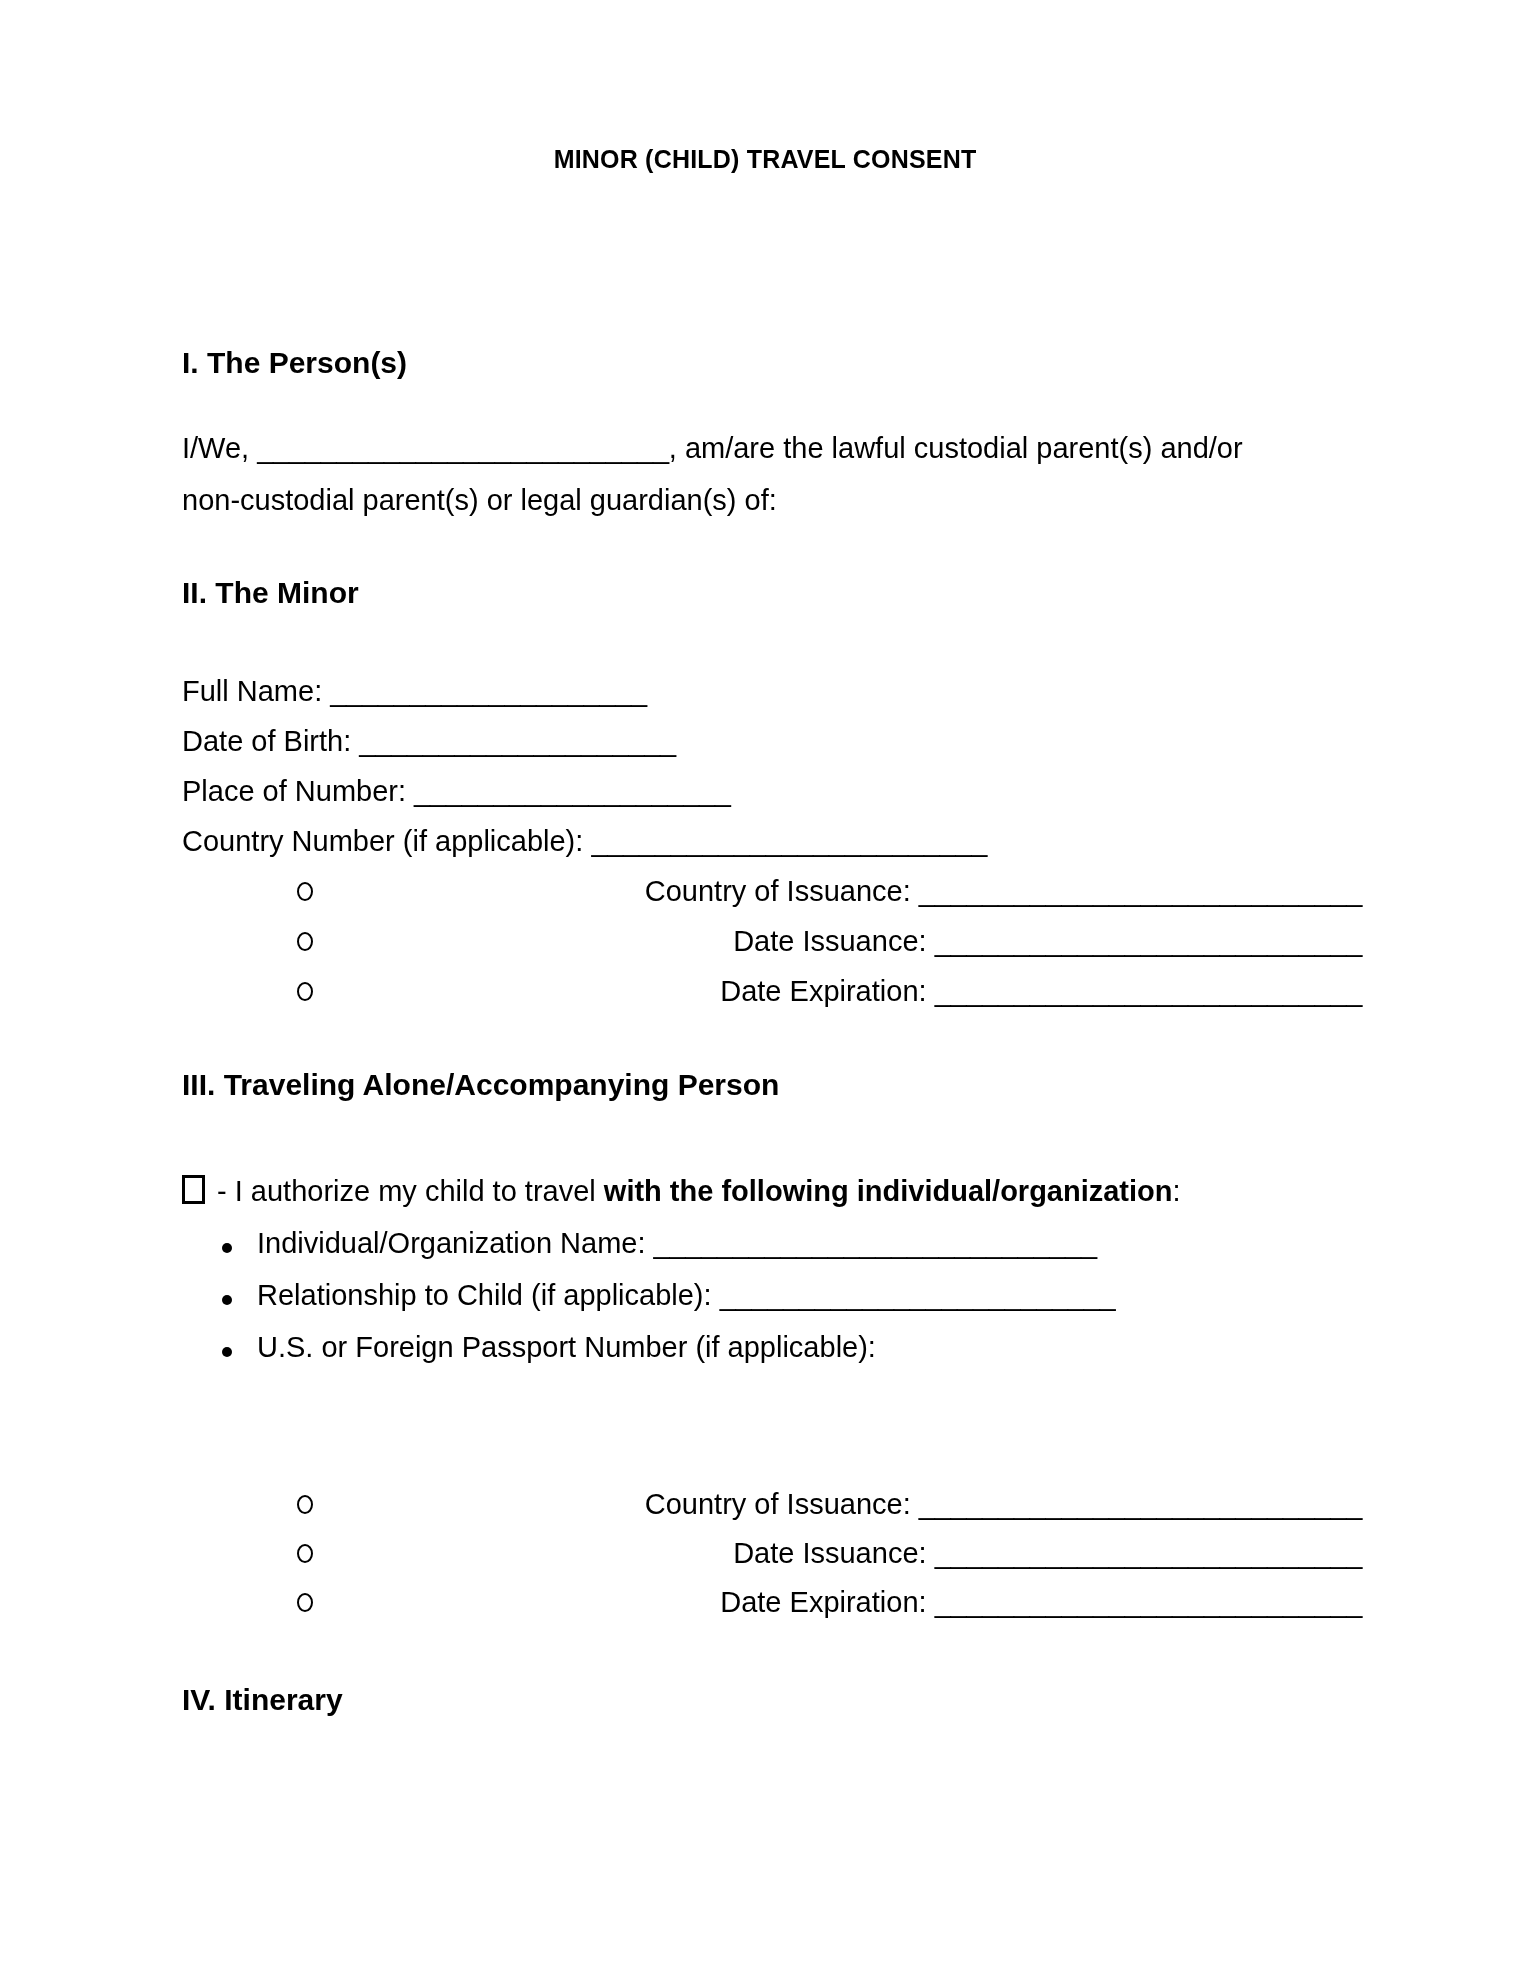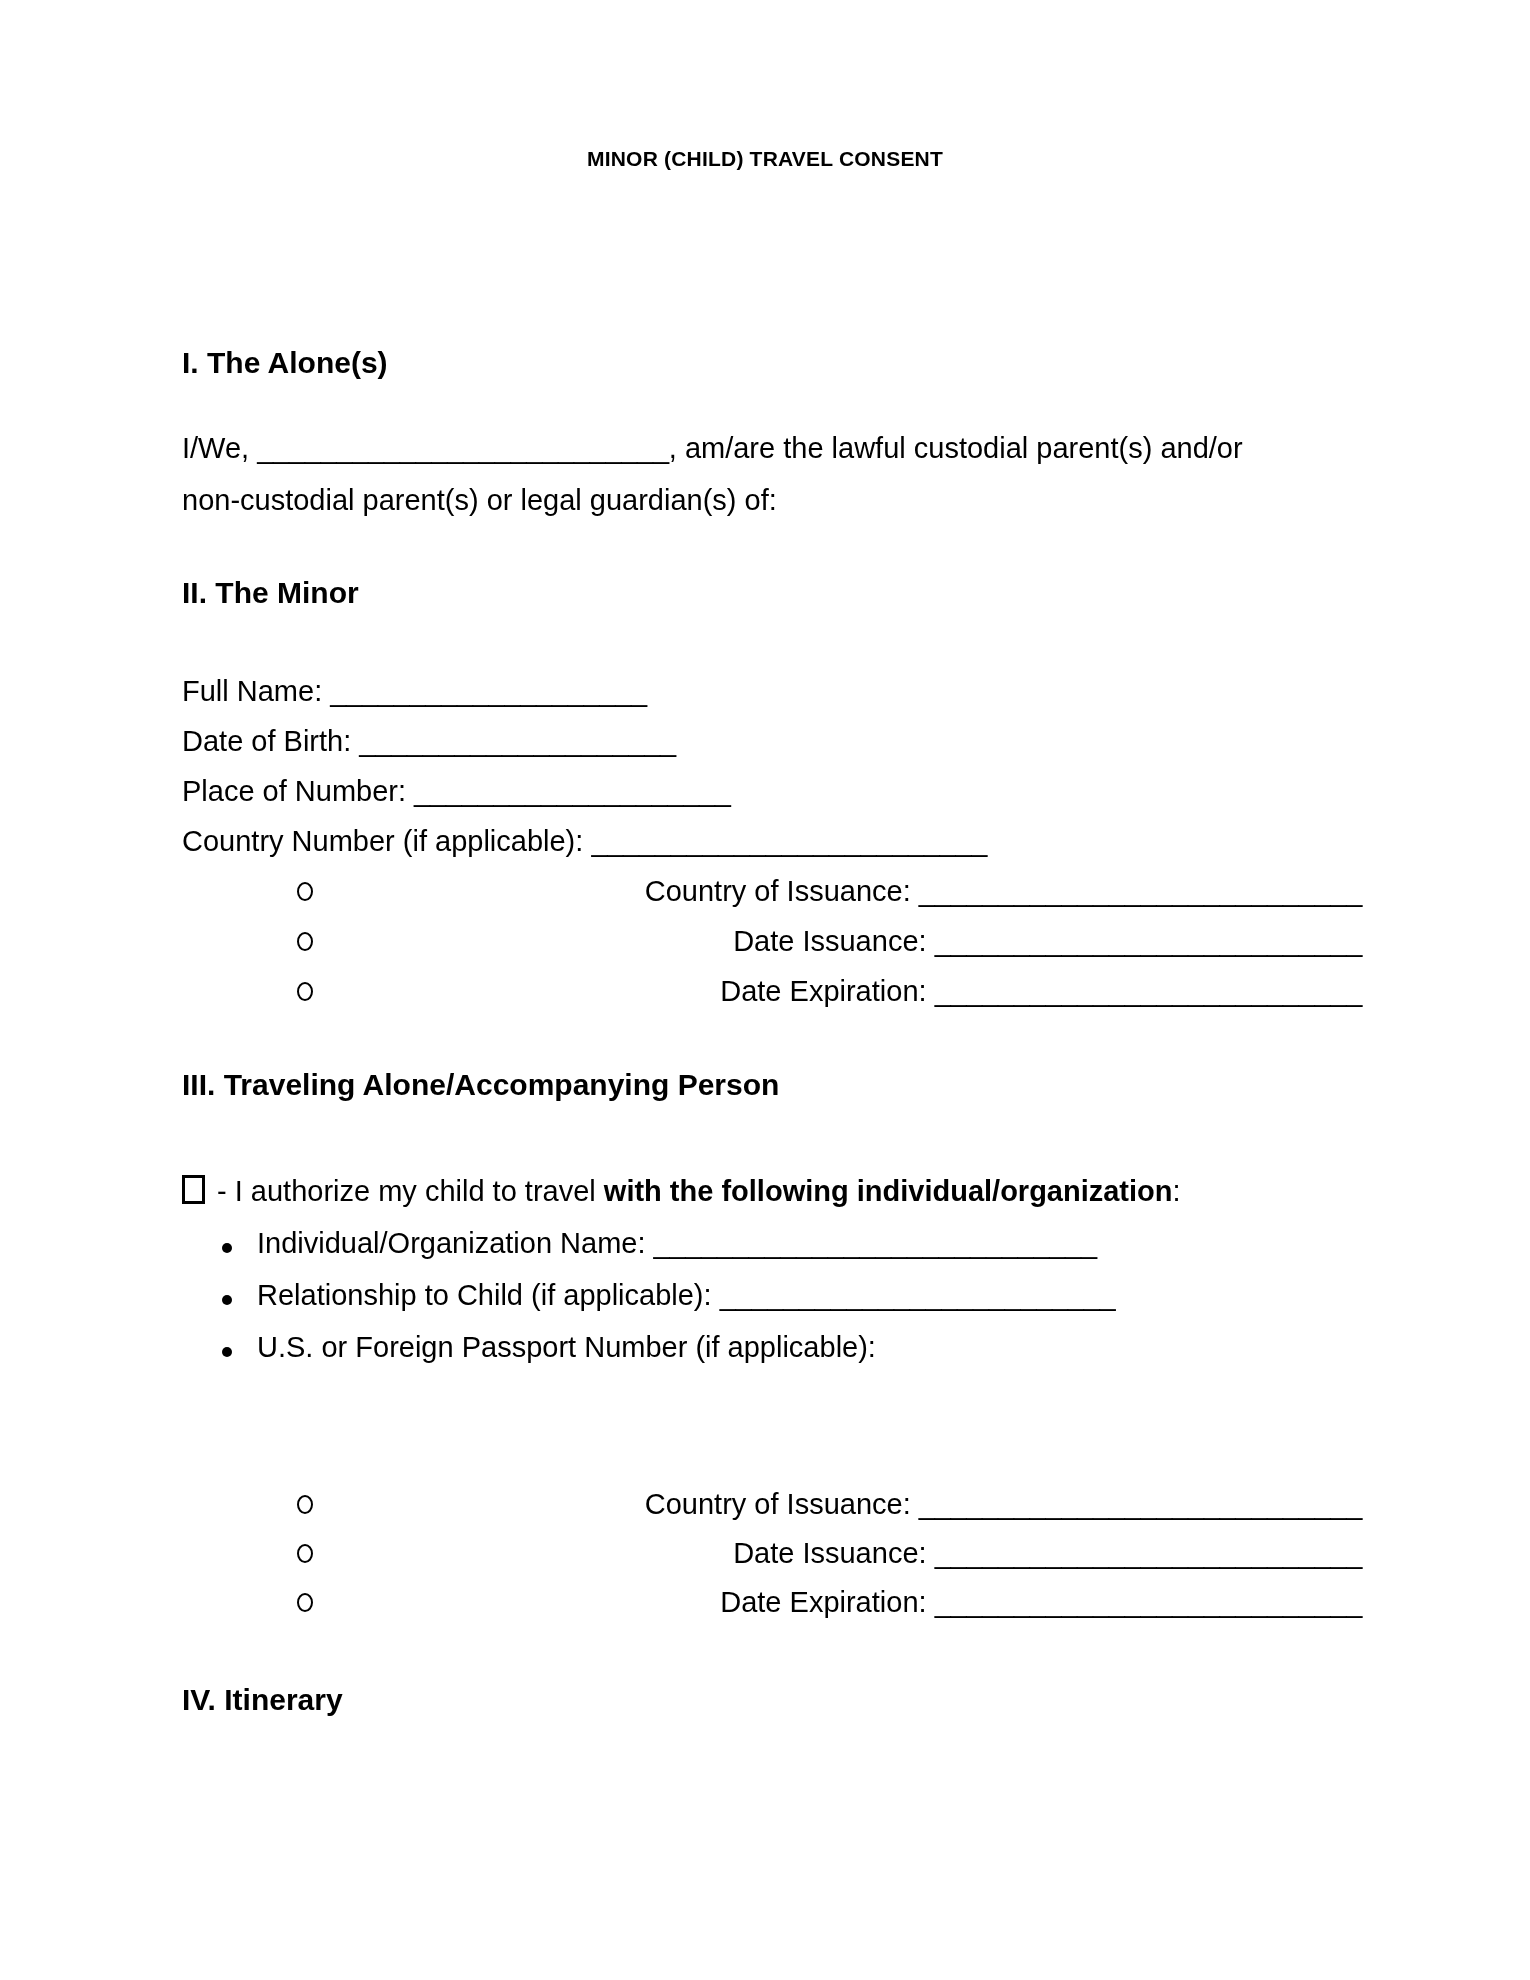--- a/index.html
+++ b/index.html
@@ -11,21 +11,21 @@
     font-size:29px;
     color:#000000;
     margin:0 auto;
     overflow:hidden;
   }
   .abs{position:absolute;left:182px;right:168px;}
   .title{
     left:0;right:0;
     text-align:center;
     font-weight:bold;
-    font-size:21px;
+    font-size:25px;
     line-height:44px;
     letter-spacing:0.2px;
   }
   .heading{
     font-weight:bold;
     font-size:30px;
     line-height:44px;
   }
   .para{line-height:52px;}
   .fields{line-height:50px;}
@@ -59,21 +59,21 @@
   .blank{white-space:nowrap;letter-spacing:-0.3px;}
   .bold{font-weight:bold;}
 </style>
 </head>
 <body>
 
 <div class="page">
 
   <div class="abs title" style="top:137px">MINOR (CHILD) TRAVEL CONSENT</div>
 
-  <div class="abs heading" style="top:341px">I. The Alone(s)</div>
+  <div class="abs heading" style="top:341px">I. The Person(s)</div>
 
   <div class="abs para" style="top:422px">
     <div>
       <span>I/We, </span><span class="blank">__________________________</span><span>, am/are the lawful custodial parent(s) and/or</span>
     </div>
     <div>non-custodial parent(s) or legal guardian(s) of:</div>
   </div>
 
   <div class="abs heading" style="top:571px">II. The Minor</div>
 

